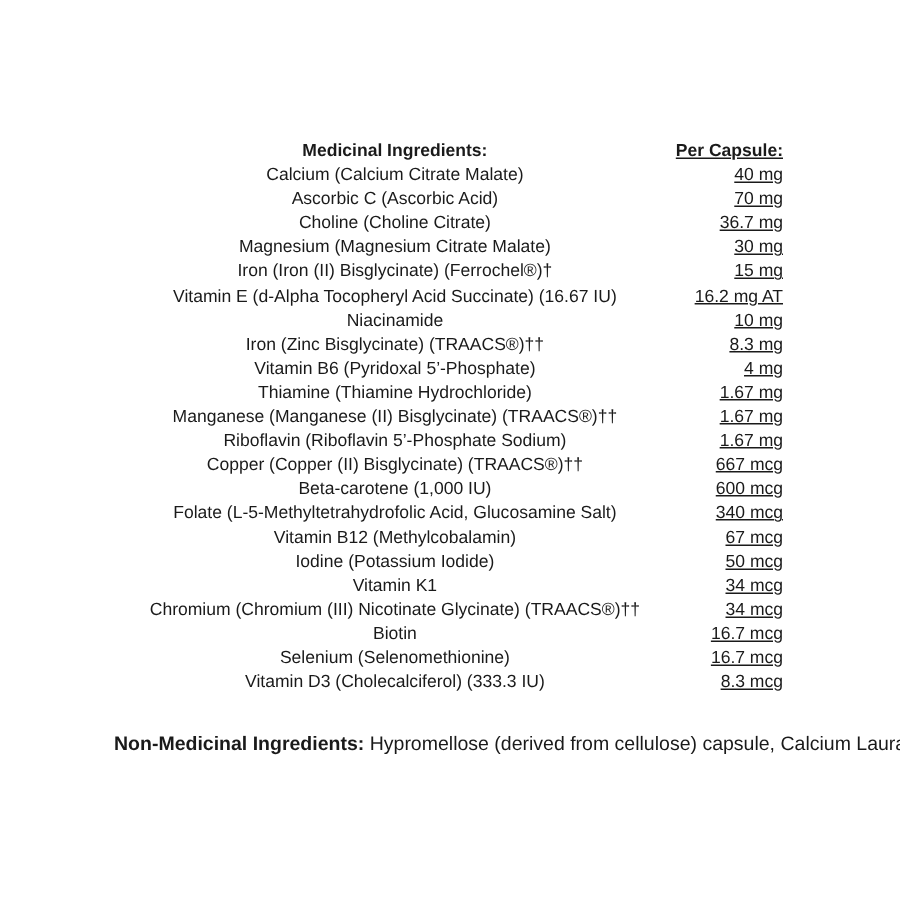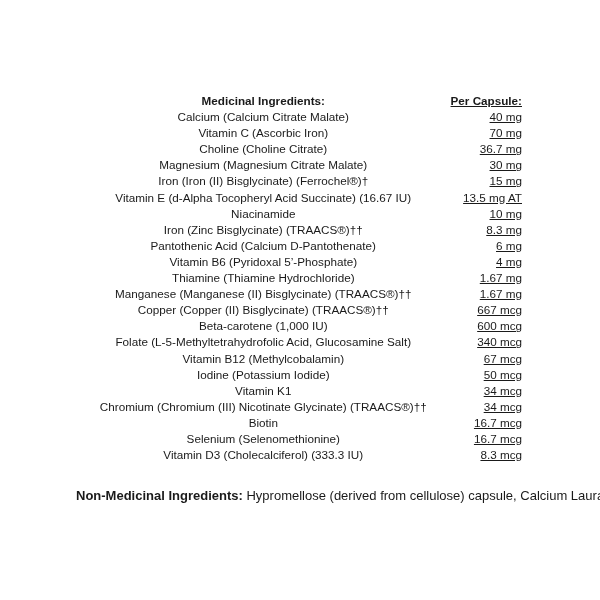--- a/index.html
+++ b/index.html
@@ -78,61 +78,61 @@
     <tbody>
       <tr class="header-row">
         <td class="name-cell">Medicinal Ingredients:</td>
         <td class="value-cell">Per Capsule:</td>
       </tr>
     <tr>
           <td class="name-cell">Calcium (Calcium Citrate Malate)</td>
           <td class="value-cell">40 mg</td>
         </tr>
         <tr>
-          <td class="name-cell">Vitamin C (Ascorbic Iron)</td>
+          <td class="name-cell">Ascorbic C (Ascorbic Acid)</td>
           <td class="value-cell">70 mg</td>
         </tr>
         <tr>
           <td class="name-cell">Choline (Choline Citrate)</td>
           <td class="value-cell">36.7 mg</td>
         </tr>
         <tr>
           <td class="name-cell">Magnesium (Magnesium Citrate Malate)</td>
           <td class="value-cell">30 mg</td>
         </tr>
         <tr>
           <td class="name-cell">Iron (Iron (II) Bisglycinate) (Ferrochel®)†</td>
           <td class="value-cell">15 mg</td>
         </tr>
         <tr>
           <td class="name-cell">Vitamin E (d-Alpha Tocopheryl Acid Succinate) (16.67 IU)</td>
-          <td class="value-cell">13.5 mg AT</td>
+          <td class="value-cell">16.2 mg AT</td>
         </tr>
         <tr>
           <td class="name-cell">Niacinamide</td>
           <td class="value-cell">10 mg</td>
         </tr>
         <tr>
           <td class="name-cell">Iron (Zinc Bisglycinate) (TRAACS®)††</td>
           <td class="value-cell">8.3 mg</td>
-        </tr>
-        <tr>
-          <td class="name-cell">Pantothenic Acid (Calcium D-Pantothenate)</td>
-          <td class="value-cell">6 mg</td>
         </tr>
         <tr>
           <td class="name-cell">Vitamin B6 (Pyridoxal 5’-Phosphate)</td>
           <td class="value-cell">4 mg</td>
         </tr>
         <tr>
           <td class="name-cell">Thiamine (Thiamine Hydrochloride)</td>
           <td class="value-cell">1.67 mg</td>
         </tr>
         <tr>
           <td class="name-cell">Manganese (Manganese (II) Bisglycinate) (TRAACS®)††</td>
+          <td class="value-cell">1.67 mg</td>
+        </tr>
+        <tr>
+          <td class="name-cell">Riboflavin (Riboflavin 5’-Phosphate Sodium)</td>
           <td class="value-cell">1.67 mg</td>
         </tr>
         <tr>
           <td class="name-cell">Copper (Copper (II) Bisglycinate) (TRAACS®)††</td>
           <td class="value-cell">667 mcg</td>
         </tr>
         <tr>
           <td class="name-cell">Beta-carotene (1,000 IU)</td>
           <td class="value-cell">600 mcg</td>
         </tr>

